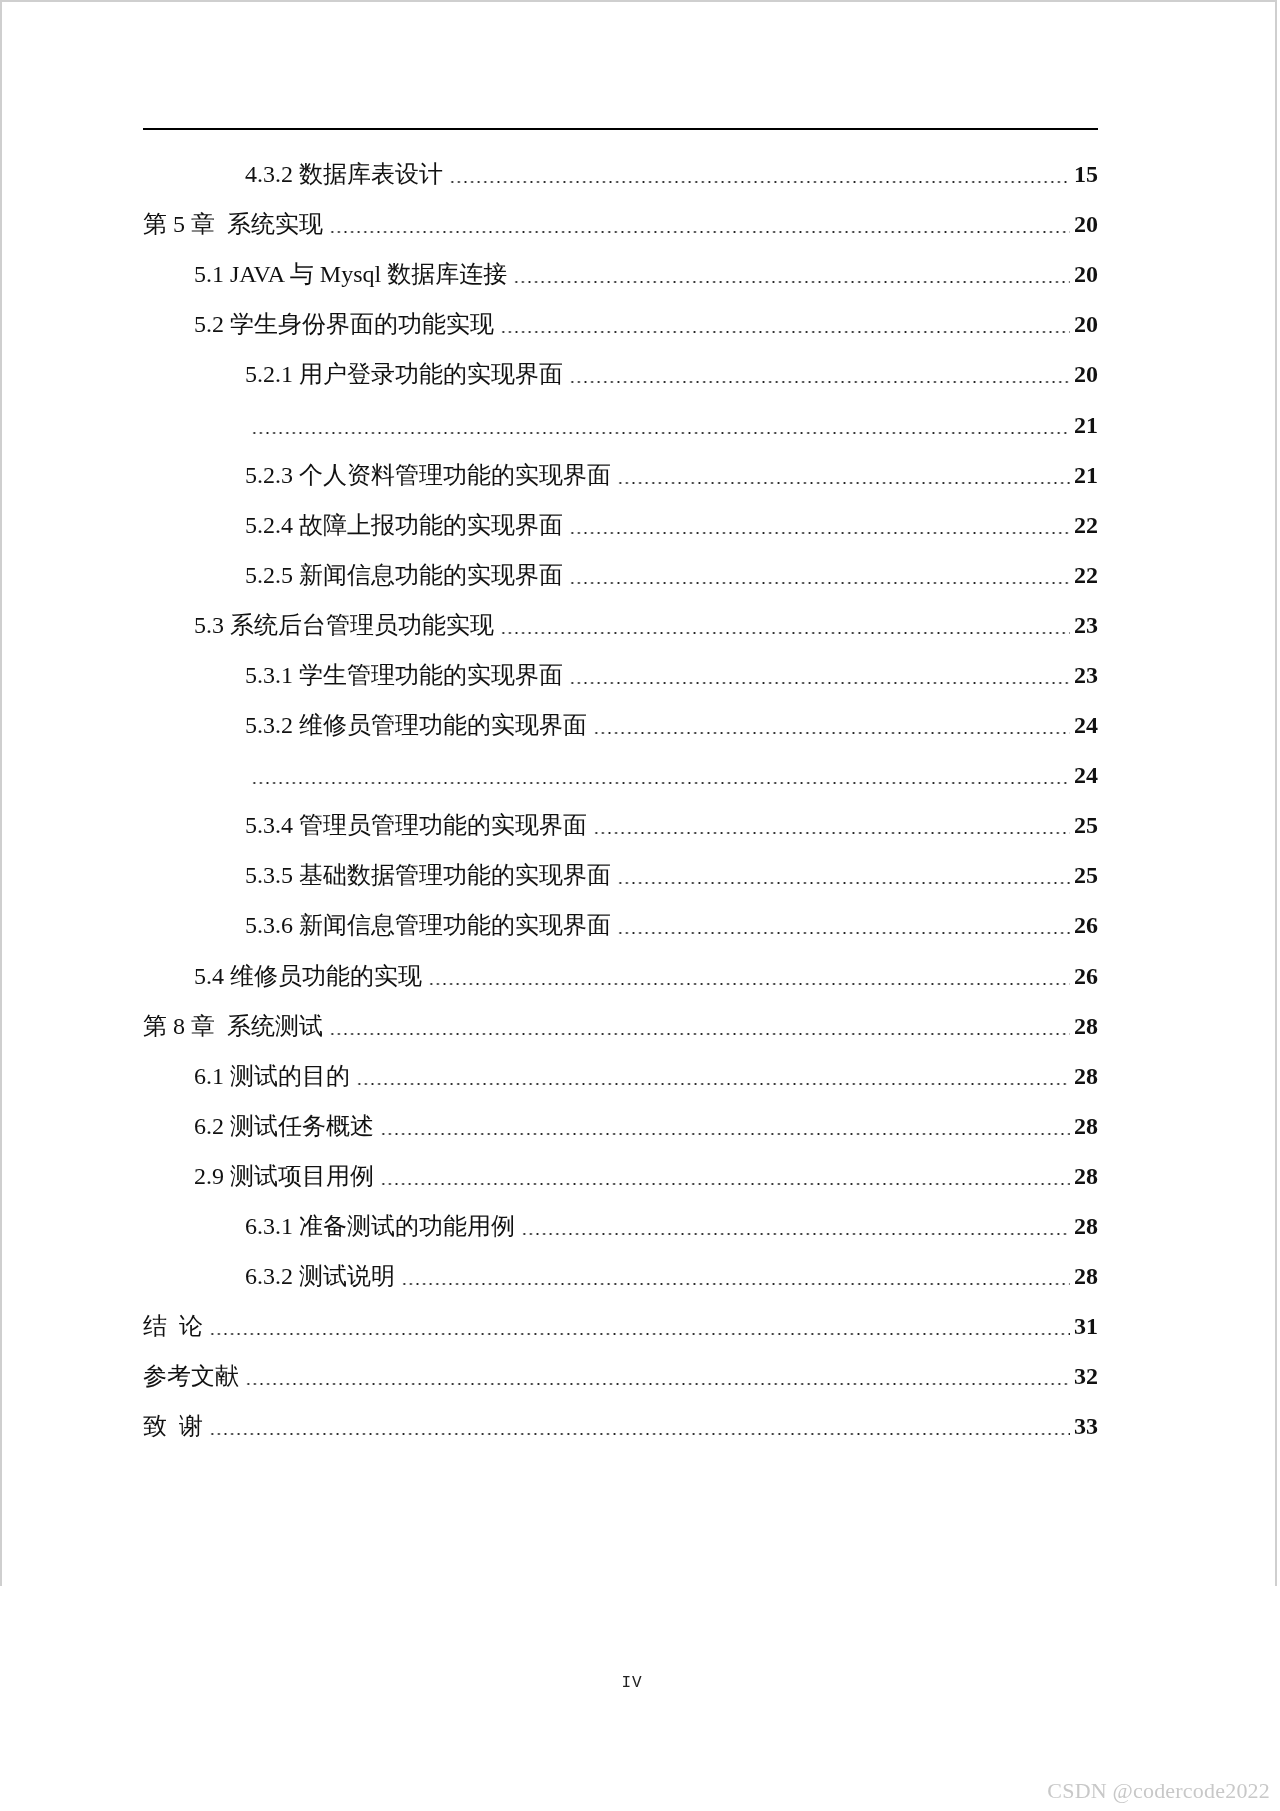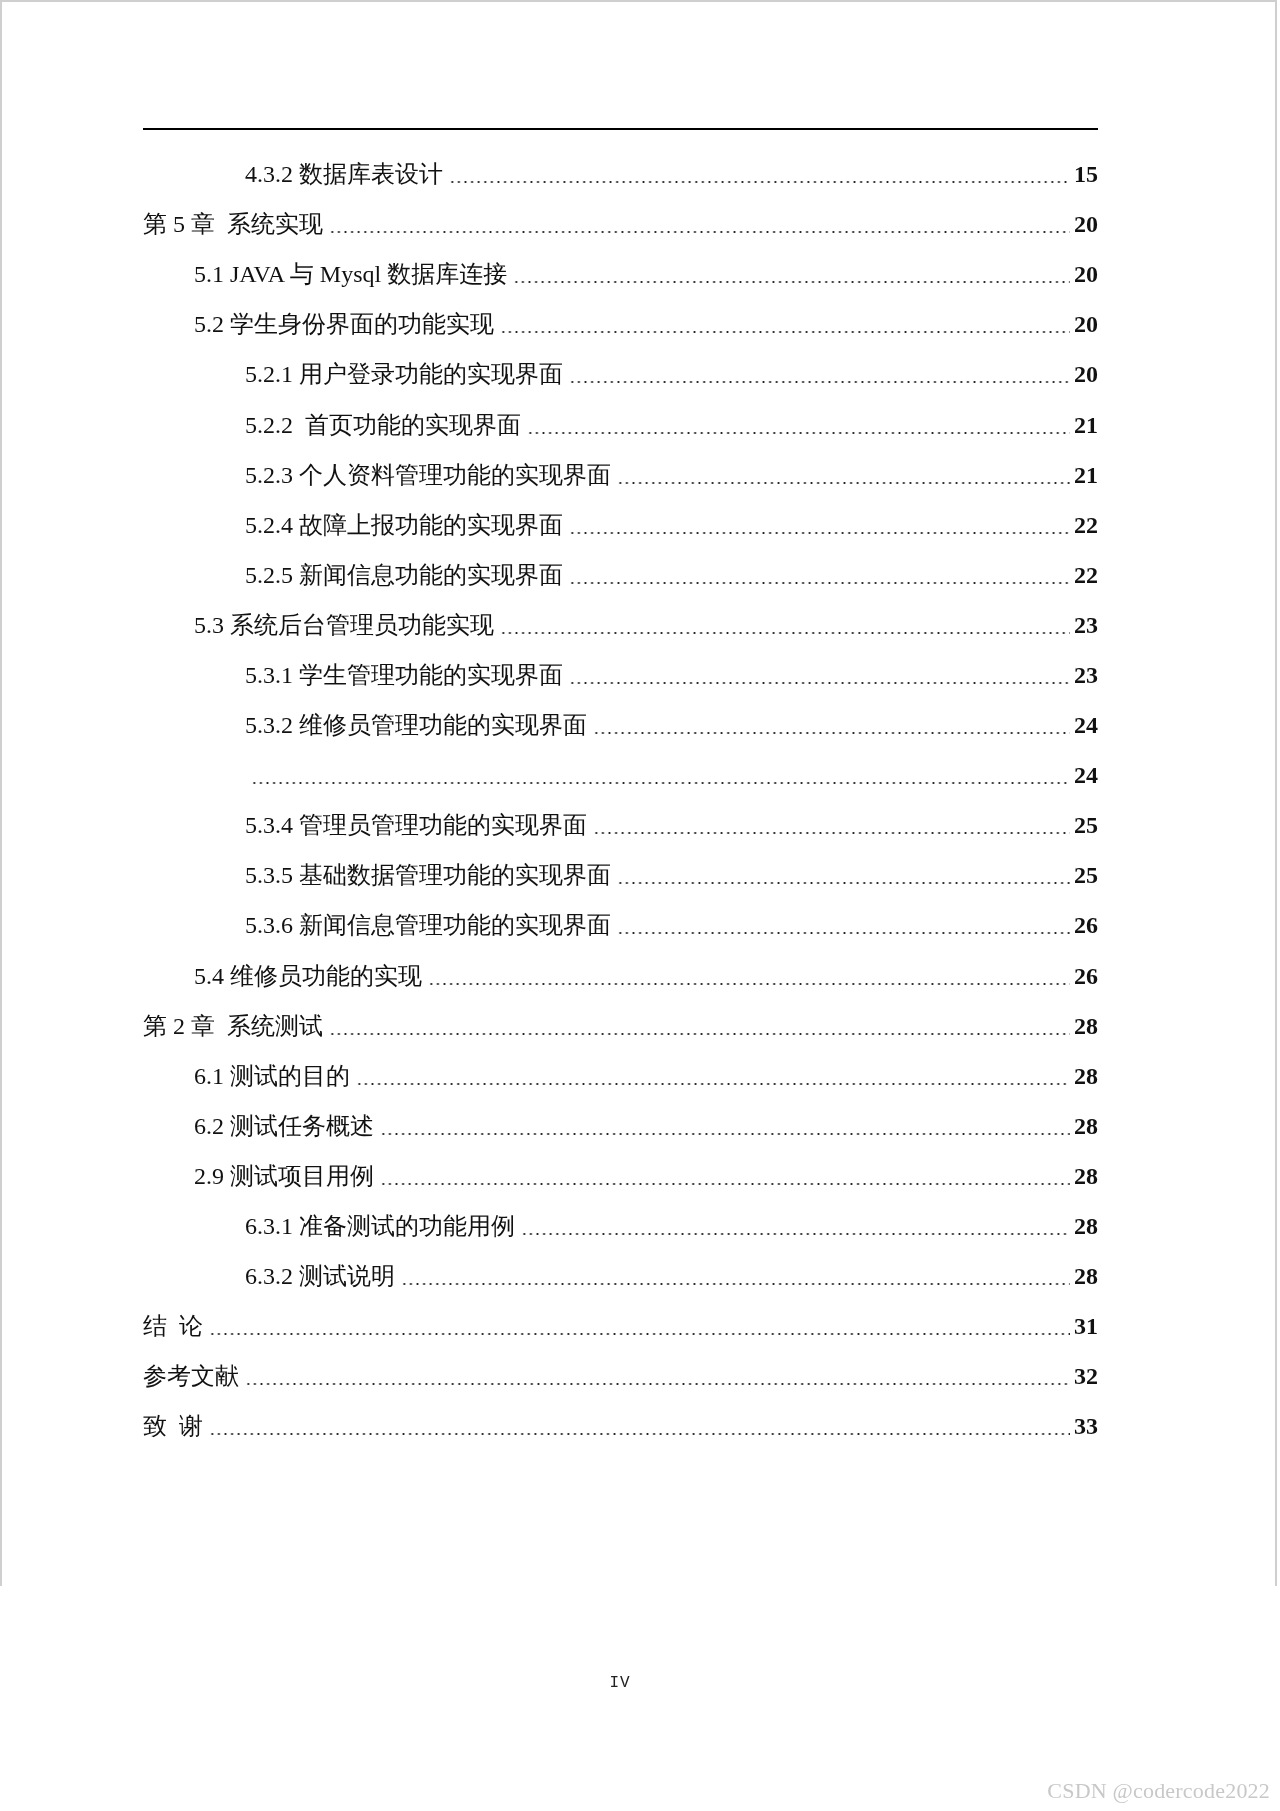--- a/index.html
+++ b/index.html
@@ -69,21 +69,21 @@
     background-position: left center;
   }
   .toc-page {
     flex: 0 0 auto;
     min-width: 22px;
     text-align: right;
     font-weight: bold;
   }
   .page-number {
     position: absolute;
-    left: 0;
+    left: 12px;
     width: 1236px;
     top: 1672px;
     text-align: center;
     font-family: "Liberation Mono", "DejaVu Sans Mono", monospace;
     font-size: 16px;
     color: #222222;
     letter-spacing: 1px;
   }
   .watermark {
     position: absolute;
@@ -121,21 +121,20 @@
       <span class="toc-title">5.2 学生身份界面的功能实现</span>
       <span class="toc-leader"></span>
       <span class="toc-page">20</span>
     </div>
     <div class="toc-row lvl2">
       <span class="toc-title">5.2.1 用户登录功能的实现界面</span>
       <span class="toc-leader"></span>
       <span class="toc-page">20</span>
     </div>
     <div class="toc-row lvl2">
-      <span class="toc-title">5.2.2  首页功能的实现界面</span>
       <span class="toc-leader"></span>
       <span class="toc-page">21</span>
     </div>
     <div class="toc-row lvl2">
       <span class="toc-title">5.2.3 个人资料管理功能的实现界面</span>
       <span class="toc-leader"></span>
       <span class="toc-page">21</span>
     </div>
     <div class="toc-row lvl2">
       <span class="toc-title">5.2.4 故障上报功能的实现界面</span>
@@ -180,21 +179,21 @@
       <span class="toc-title">5.3.6 新闻信息管理功能的实现界面</span>
       <span class="toc-leader"></span>
       <span class="toc-page">26</span>
     </div>
     <div class="toc-row lvl1">
       <span class="toc-title">5.4 维修员功能的实现</span>
       <span class="toc-leader"></span>
       <span class="toc-page">26</span>
     </div>
     <div class="toc-row lvl0">
-      <span class="toc-title">第 2 章  系统测试</span>
+      <span class="toc-title">第 8 章  系统测试</span>
       <span class="toc-leader"></span>
       <span class="toc-page">28</span>
     </div>
     <div class="toc-row lvl1">
       <span class="toc-title">6.1 测试的目的</span>
       <span class="toc-leader"></span>
       <span class="toc-page">28</span>
     </div>
     <div class="toc-row lvl1">
       <span class="toc-title">6.2 测试任务概述</span>

